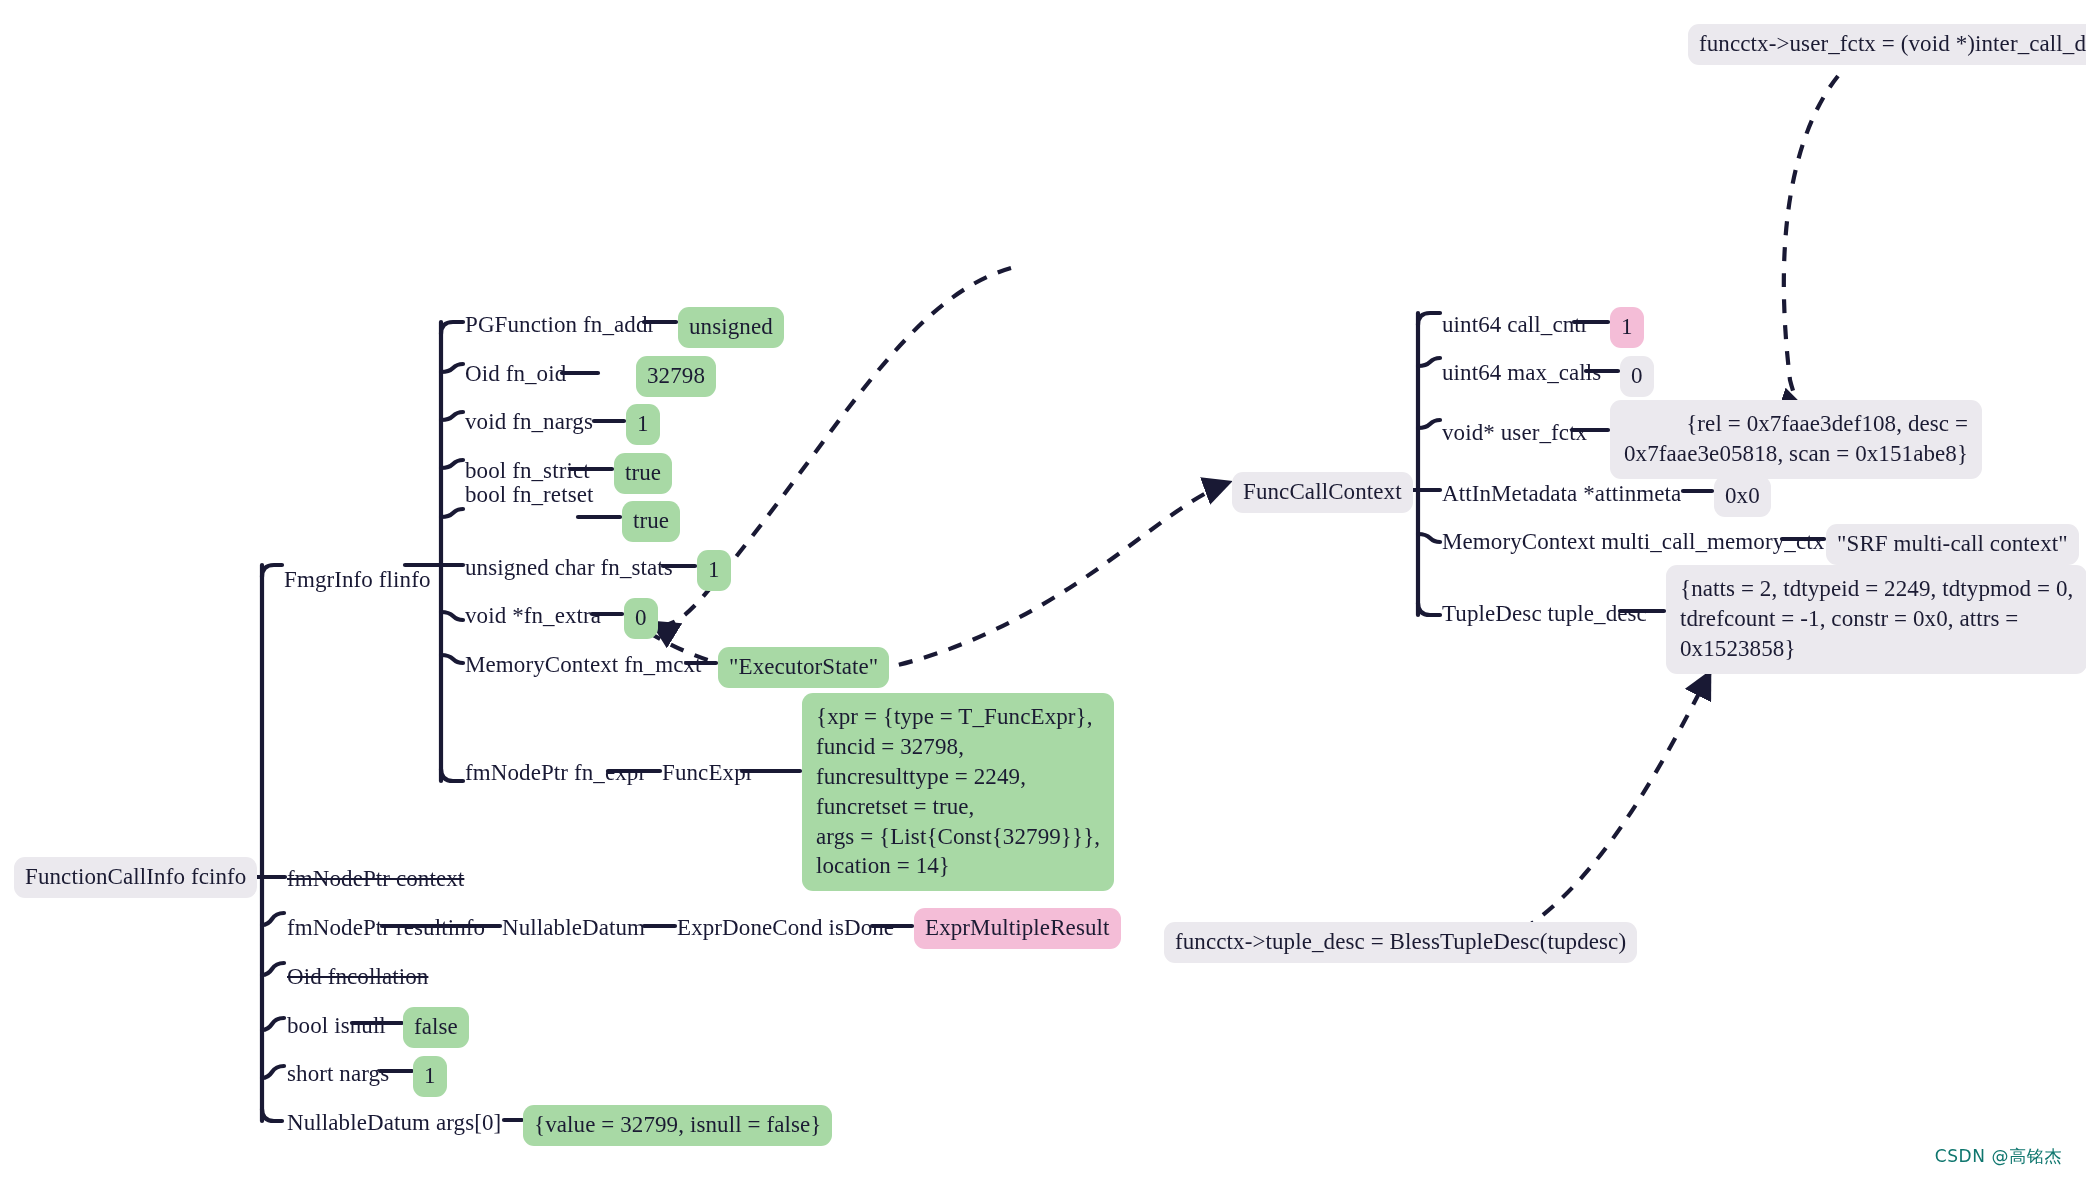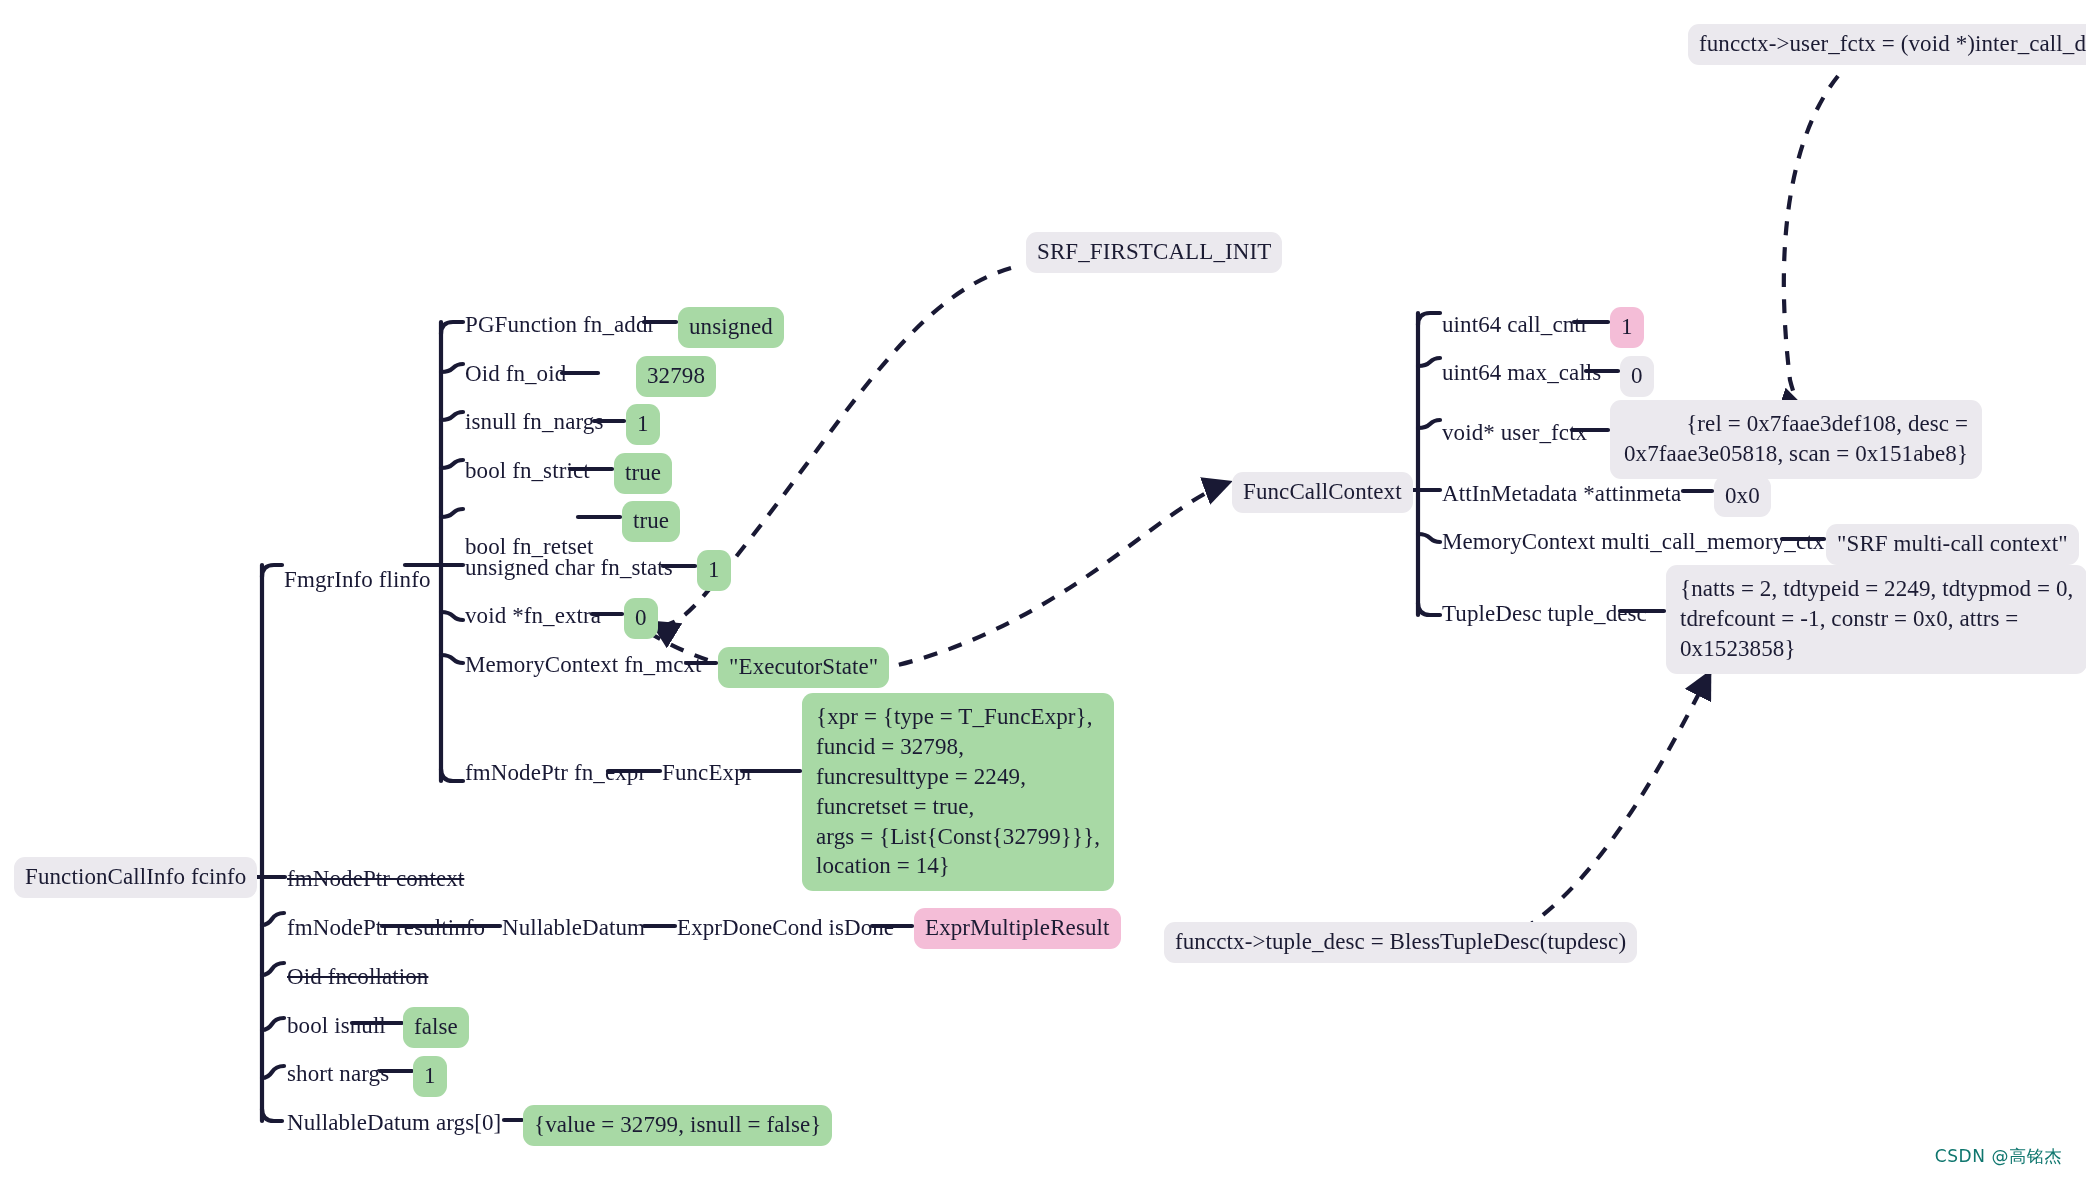--- a/index.html
+++ b/index.html
@@ -152,23 +152,23 @@
   <div class="node chip green" style="left:403px; top:1007px;">false</div>
   <div class="node chip green" style="left:413px; top:1056px;">1</div>
   <div class="node chip green" style="left:523px; top:1105px;">{value = 32799, isnull = false}</div>
 
   <div class="node lbl" style="left:502px; top:913px;">NullableDatum</div>
   <div class="node lbl" style="left:677px; top:913px;">ExprDoneCond isDone</div>
   <div class="node chip pink" style="left:914px; top:908px;">ExprMultipleResult</div>
 
   <div class="node lbl" style="left:465px; top:310px;">PGFunction fn_addr</div>
   <div class="node lbl" style="left:465px; top:359px;">Oid fn_oid</div>
-  <div class="node lbl" style="left:465px; top:407px;">isnull fn_nargs</div>
+  <div class="node lbl" style="left:465px; top:407px;">void fn_nargs</div>
   <div class="node lbl" style="left:465px; top:456px;">bool fn_strict</div>
-  <div class="node lbl" style="left:465px; top:532px;">bool fn_retset</div>
+  <div class="node lbl" style="left:465px; top:480px;">bool fn_retset</div>
   <div class="node lbl" style="left:465px; top:553px;">unsigned char fn_stats</div>
   <div class="node lbl" style="left:465px; top:601px;">void *fn_extra</div>
   <div class="node lbl" style="left:465px; top:650px;">MemoryContext fn_mcxt</div>
   <div class="node lbl" style="left:465px; top:758px;">fmNodePtr fn_expr</div>
   <div class="node lbl" style="left:662px; top:758px;">FuncExpr</div>
 
   <div class="node chip green" style="left:678px; top:307px;">unsigned</div>
   <div class="node chip green" style="left:636px; top:356px;">32798</div>
   <div class="node chip green" style="left:626px; top:404px;">1</div>
   <div class="node chip green" style="left:614px; top:453px;">true</div>
@@ -196,17 +196,16 @@
   <div class="node chip grey" style="left:1620px; top:356px;">0</div>
   <div class="node chip grey multiline" style="left:1610px; top:400px;text-align:right;">{rel = 0x7faae3def108, desc =
 0x7faae3e05818, scan = 0x151abe8}</div>
   <div class="node chip grey" style="left:1714px; top:476px;">0x0</div>
   <div class="node chip grey" style="left:1826px; top:524px;">"SRF multi-call context"</div>
   <div class="node chip grey multiline" style="left:1666px; top:565px;">{natts = 2, tdtypeid = 2249, tdtypmod = 0,
 tdrefcount = -1, constr = 0x0, attrs =
 0x1523858}</div>
 
   <div class="node chip grey" style="left:1688px; top:24px;">funcctx-&gt;user_fctx = (void *)inter_call_data</div>
-  <div class="node chip grey" style="left:1026px; top:232px;">SRF_FIRSTCALL_INIT</div>
   <div class="node chip grey" style="left:1164px; top:922px;">funcctx-&gt;tuple_desc = BlessTupleDesc(tupdesc)</div>
 
   <div class="watermark">CSDN @高铭杰</div>
 </div>
 
 </body></html>

